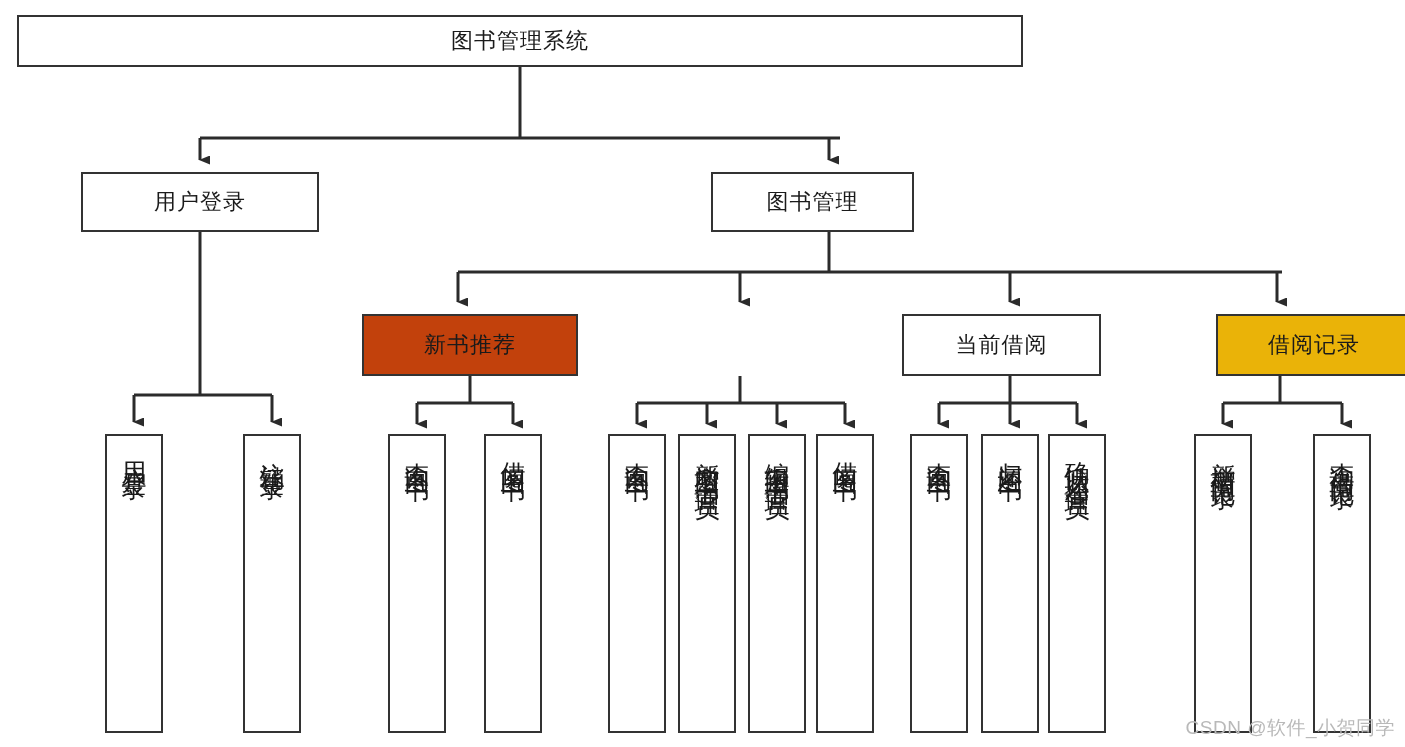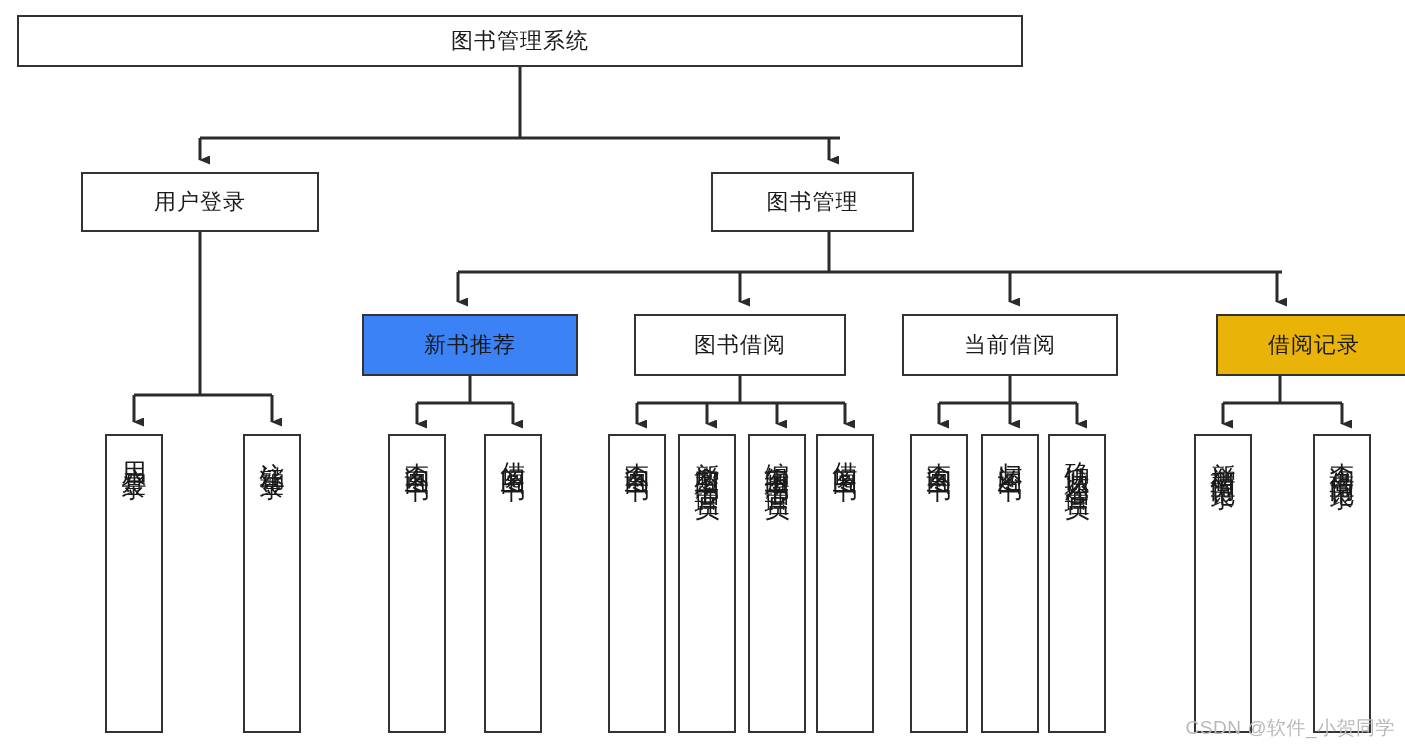--- a/index.html
+++ b/index.html
@@ -131,27 +131,24 @@
     <span class="node-label">图书管理系统</span>
   </div>
 
   <div class="node horiz" style="left: 81px; top: 172px; width: 238px; height: 60px; background: rgb(255, 255, 255); border-color: rgb(51, 51, 51); color: rgb(26, 26, 26);">
     <span class="node-label">用户登录</span>
   </div>
   <div class="node horiz" style="left: 711px; top: 172px; width: 203px; height: 60px; background: rgb(255, 255, 255); border-color: rgb(51, 51, 51); color: rgb(26, 26, 26);">
     <span class="node-label">图书管理</span>
   </div>
 
-  <div class="node horiz" style="left: 362px; top: 314px; width: 216px; height: 62px; background: #3b82f6; border-color: rgb(51, 51, 51); color: rgb(26, 26, 26);">
+  <div class="node horiz" style="left: 362px; top: 314px; width: 216px; height: 62px; background: #c2410c; border-color: rgb(51, 51, 51); color: rgb(26, 26, 26);">
     <span class="node-label">新书推荐</span>
   </div>
-  <div class="node horiz" style="left: 634px; top: 314px; width: 212px; height: 62px; background: rgb(255, 255, 255); border-color: rgb(51, 51, 51); color: rgb(26, 26, 26);">
-    <span class="node-label">图书借阅</span>
-  </div>
-  <div class="node horiz" style="left: 902px; top: 314px; width: 216px; height: 62px; background: rgb(255, 255, 255); border-color: rgb(51, 51, 51); color: rgb(26, 26, 26);">
+  <div class="node horiz" style="left: 902px; top: 314px; width: 199px; height: 62px; background: rgb(255, 255, 255); border-color: rgb(51, 51, 51); color: rgb(26, 26, 26);">
     <span class="node-label">当前借阅</span>
   </div>
   <div class="node horiz" style="left: 1172px; top: 314px; width: 196px; height: 62px; background: #eab308; border-color: rgb(51, 51, 51); color: rgb(26, 26, 26); margin-left: 44px;">
     <span class="node-label">借阅记录</span>
   </div>
 
   <div class="node vert" style="left: 105px; top: 434px; width: 58px; height: 299px; background: rgb(255, 255, 255); border-color: rgb(51, 51, 51); color: rgb(26, 26, 26);">
     <span class="node-label">用户登录</span>
   </div>
   <div class="node vert" style="left: 243px; top: 434px; width: 58px; height: 299px; background: rgb(255, 255, 255); border-color: rgb(51, 51, 51); color: rgb(26, 26, 26);">

